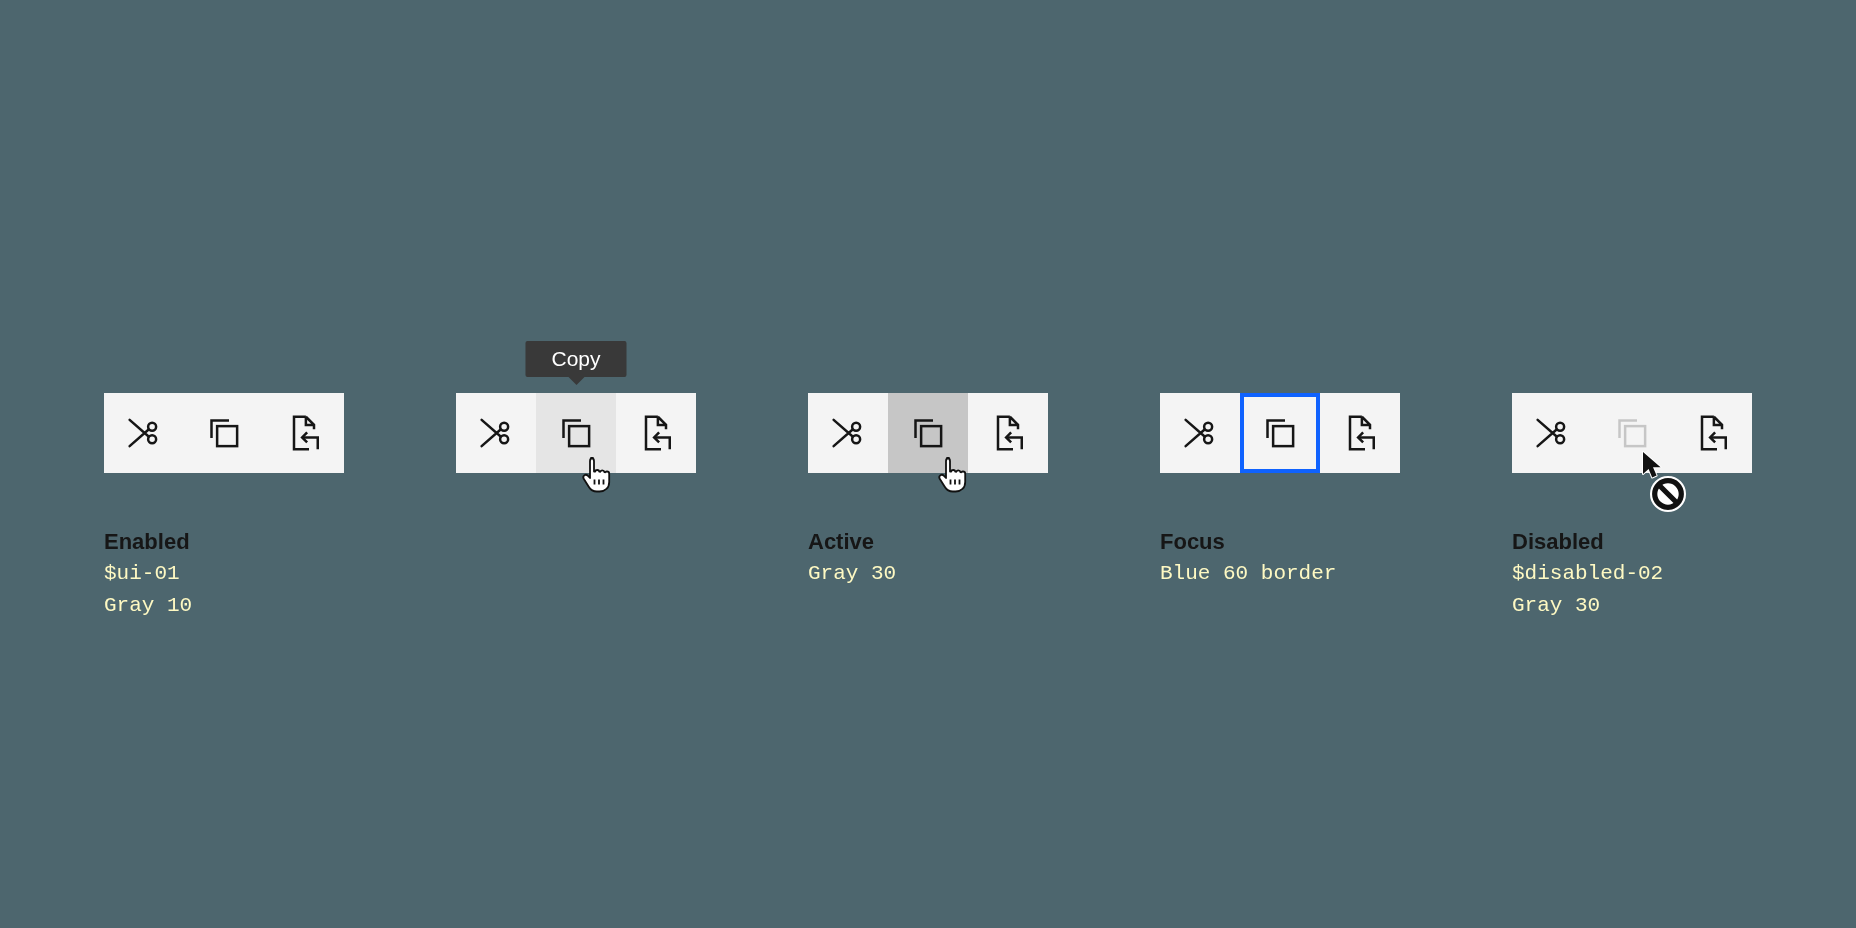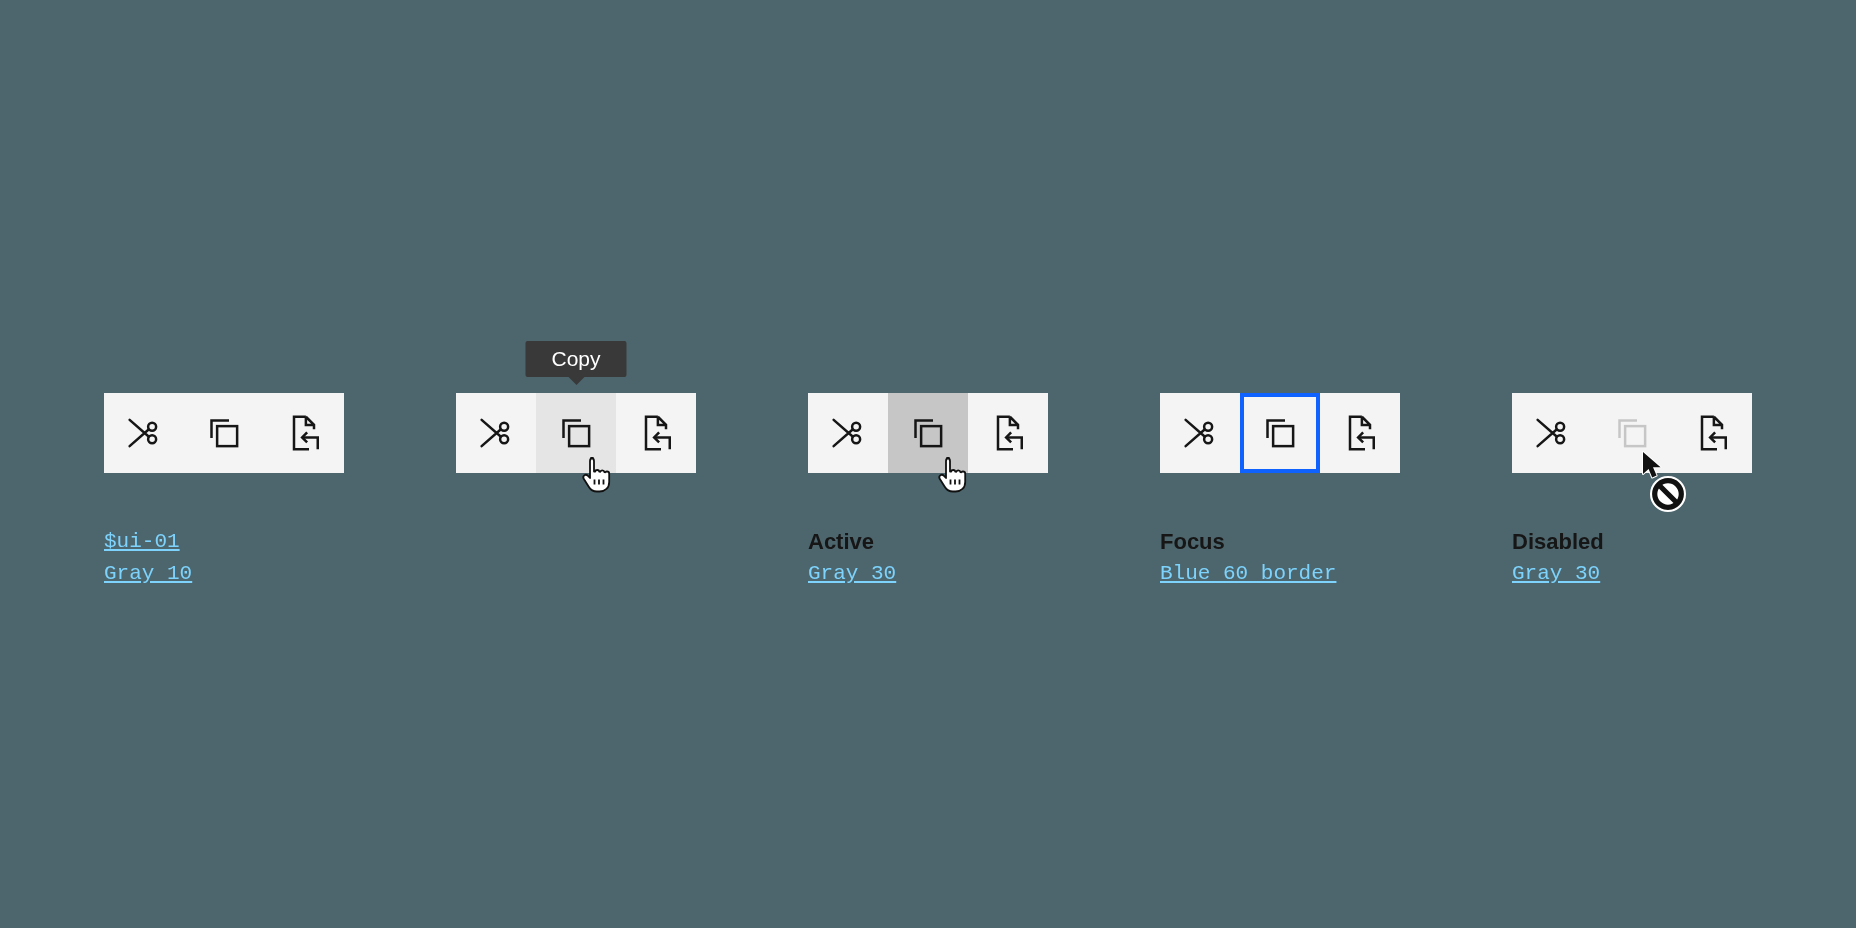--- a/index.html
+++ b/index.html
@@ -61,23 +61,22 @@
     border-top:8px solid #393939;
   }
   
   .label{margin-top:53px;}
   .label-title{
     font-size:22px;font-weight:600;color:#161616;
     line-height:32px;
   }
   .label-token,.label-value{
     font-family:"Liberation Mono","DejaVu Sans Mono",monospace;
-    font-size:21px;color:#7dd3fc;
+    font-size:21px;color:#fef9c3;
     line-height:32px;
-    text-decoration:underline;
   }
   
   .cursor{position:absolute;pointer-events:none;}
   .cur-hand-hover   {left:122px;top:62px;width:34px;height:38px;}
   .cur-hand-active  {left:126px;top:62px;width:34px;height:38px;}
   .cur-arrow        {left:128px;top:57px;width:26px;height:32px;}
   .cur-blocked      {left:137px;top:82px;width:38px;height:38px;}
   .defs{position:absolute;width:0;height:0;overflow:hidden;}
 </style>
 </head>
@@ -129,20 +128,21 @@
             <use href="#icon-copy"></use>
           </svg>
       </button>
       <button class="tb-btn btn-paste">
         <svg class="icon" viewBox="0 0 32 32">
             <use href="#icon-paste"></use>
           </svg>
       </button>
     </div>
     <div class="label">
+      <div class="label-title">Enabled</div>
       <div class="label-token">$ui-01</div>
       <div class="label-value">Gray 10</div>
     </div>
   </section>
 
   <section class="group g-hover" style="left:456px">
     <div class="tooltip">Copy</div>
     <div class="toolbar">
       <button class="tb-btn btn-cut">
         <svg class="icon" viewBox="0 0 32 32">
@@ -235,17 +235,18 @@
       </button>
       <svg class="cursor cur-arrow" viewBox="0 0 26 32">
           <use href="#cursor-arrow"></use>
         </svg>
       <svg class="cursor cur-blocked" viewBox="0 0 40 40">
           <use href="#sign-blocked"></use>
         </svg>
     </div>
     <div class="label">
       <div class="label-title">Disabled</div>
+      <div class="label-token">$disabled-02</div>
       <div class="label-value">Gray 30</div>
     </div>
   </section>
 
 </div>
 
 </body></html>

